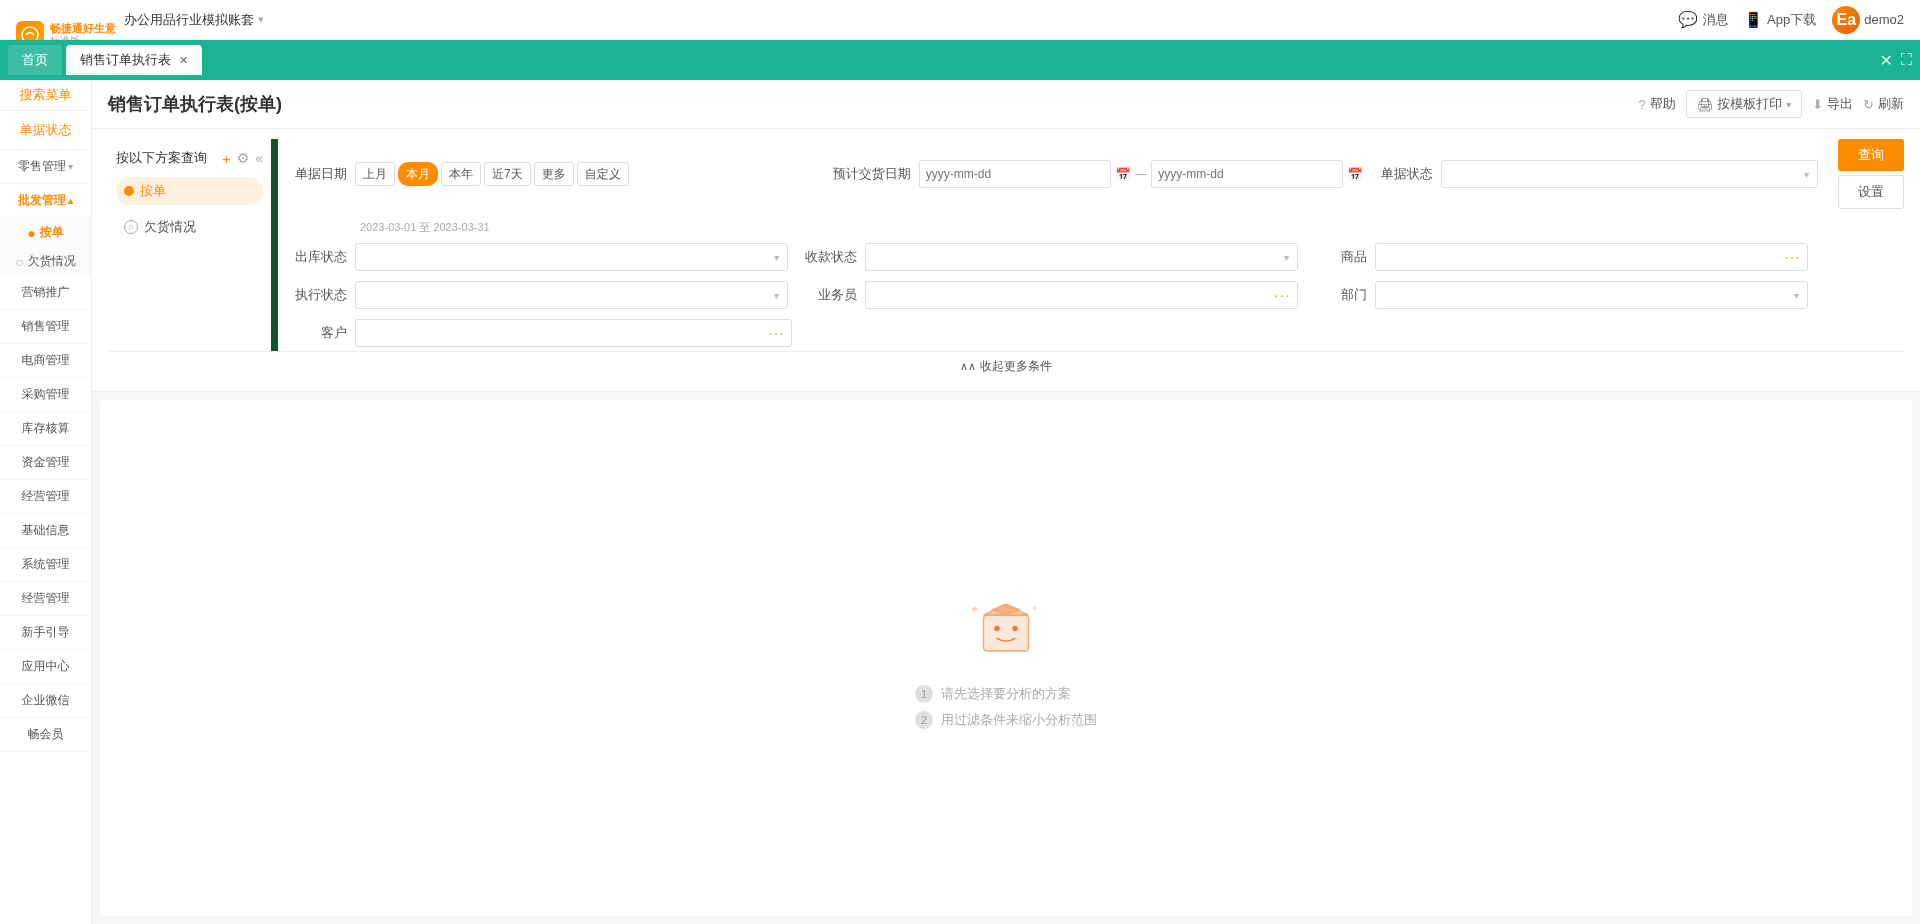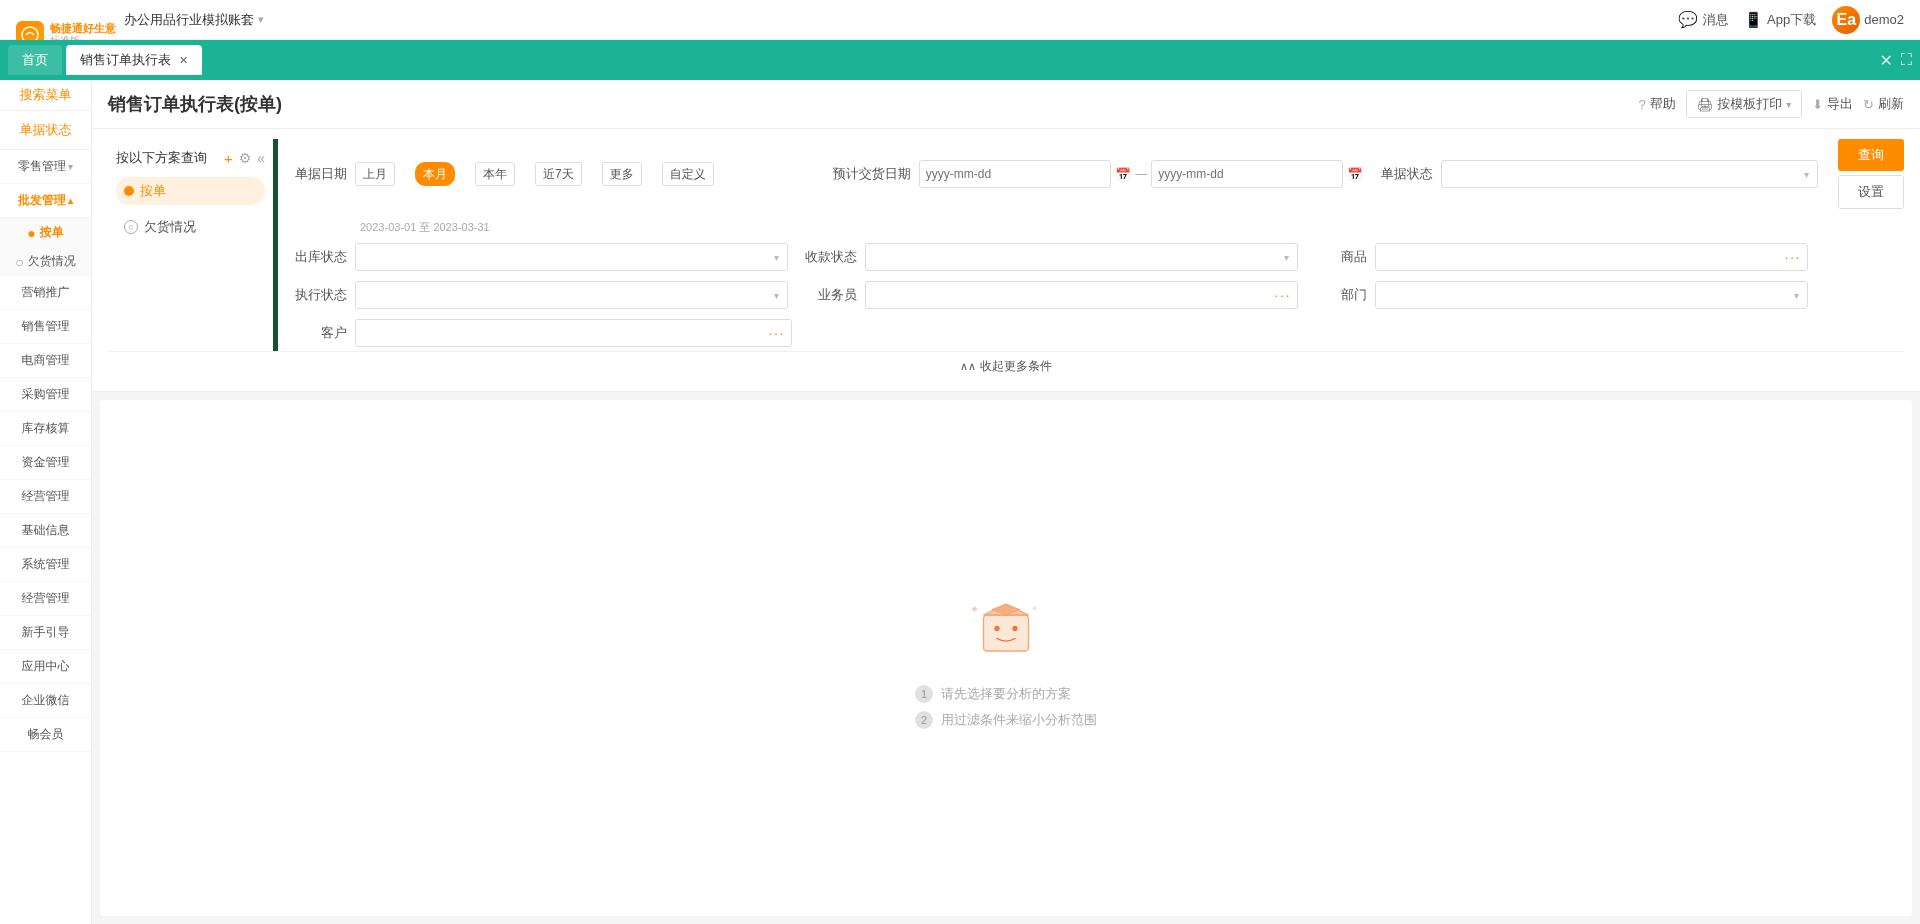--- a/index.html
+++ b/index.html
@@ -37,21 +37,21 @@
     .sidebar-item { padding: 8px 4px; text-align: center; color: #555; font-size: 12px; cursor: pointer; border-bottom: 1px solid #f5f5f5; }
     .sidebar-item.has-arrow { display: flex; align-items: center; justify-content: center; gap: 2px; }
     .sidebar-item.active { color: #ff8c00; font-weight: bold; }
     .sub-item { padding: 6px 4px; text-align: center; color: #555; font-size: 12px; cursor: pointer; background: #fafafa; }
     .sub-item.active { color: #ff8c00; font-weight: bold; }
     .filter-option { display: flex; align-items: center; gap: 6px; padding: 5px 8px; border-radius: 14px; cursor: pointer; font-size: 13px; color: #555; margin-bottom: 4px; }
     .filter-option.active { background: #fff0e0; color: #ff8c00; }
 
     .query-btn { background: #ff8c00; color: white; border: none; border-radius: 3px; padding: 7px 20px; font-size: 13px; cursor: pointer; }
     .settings-btn-orange { background: white; color: #555; border: 1px solid #ddd; border-radius: 3px; padding: 7px 14px; font-size: 13px; cursor: pointer; }
-    .left-sidebar-panel { width: 170px; flex-shrink: 0; background: white; border-right: 5px solid #14532d; padding: 10px 8px; }
+    .left-sidebar-panel { width: 170px; flex-shrink: 0; background: white; border-right: 7px solid #14532d; padding: 10px 8px; }
     .left-sidebar-panel-header { display: flex; align-items: center; justify-content: space-between; margin-bottom: 10px; }
     .left-panel-title { font-size: 13px; color: #333; font-weight: 500; }
     .left-panel-actions { display: flex; gap: 6px; }
     .icon-btn { color: #ff8c00; cursor: pointer; font-size: 15px; line-height: 1; }
     .icon-btn-gray { color: #aaa; cursor: pointer; font-size: 14px; line-height: 1; }
 
     .right-content { flex: 1; display: flex; flex-direction: column; overflow: hidden; background: #f5f5f5; }
     .filter-card { background: white; padding: 10px 16px; border-bottom: 1px solid #eee; }
     .fgl { color: #555; font-size: 13px; min-width: 65px; text-align: right; padding-right: 8px; flex-shrink: 0; white-space: nowrap; }
     .date-btn { height: 24px; padding: 0 7px; border: 1px solid #ddd; border-radius: 3px; background: white; font-size: 12px; color: #555; cursor: pointer; white-space: nowrap; }
@@ -223,21 +223,21 @@
             </div>
           </div>
         </div>
 
         <div style="flex:1;padding-left:12px;">
 
           <div style="display:flex;align-items:center;gap:12px;margin-bottom:10px;">
 
             <div style="display:flex;align-items:center;flex:1.2;">
               <span class="fgl">单据日期</span>
-              <div style="display:flex;align-items:center;gap:20px;flex:1;">
+              <div style="display:flex;align-items:center;gap:3px;flex:1;">
                 <button class="date-btn">上月</button>
                 <button class="date-btn active">本月</button>
                 <button class="date-btn">本年</button>
                 <button class="date-btn">近7天</button>
                 <button class="date-btn">更多</button>
                 <button class="date-btn">自定义</button>
               </div>
             </div>
 
             <div style="display:flex;align-items:center;flex:1.2;">

